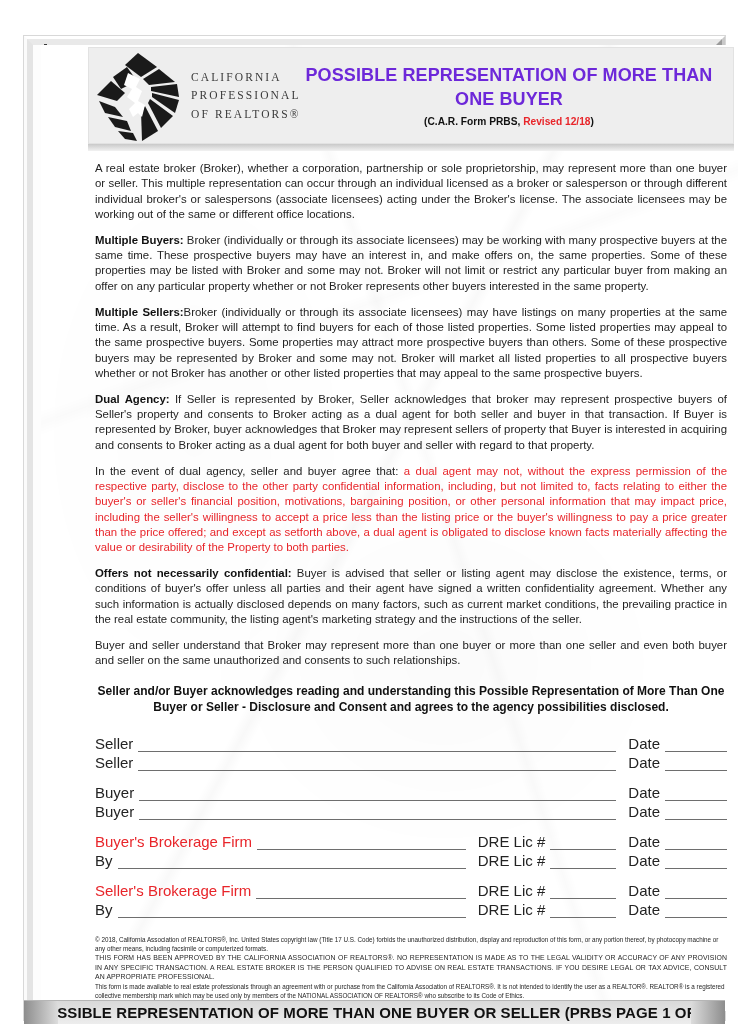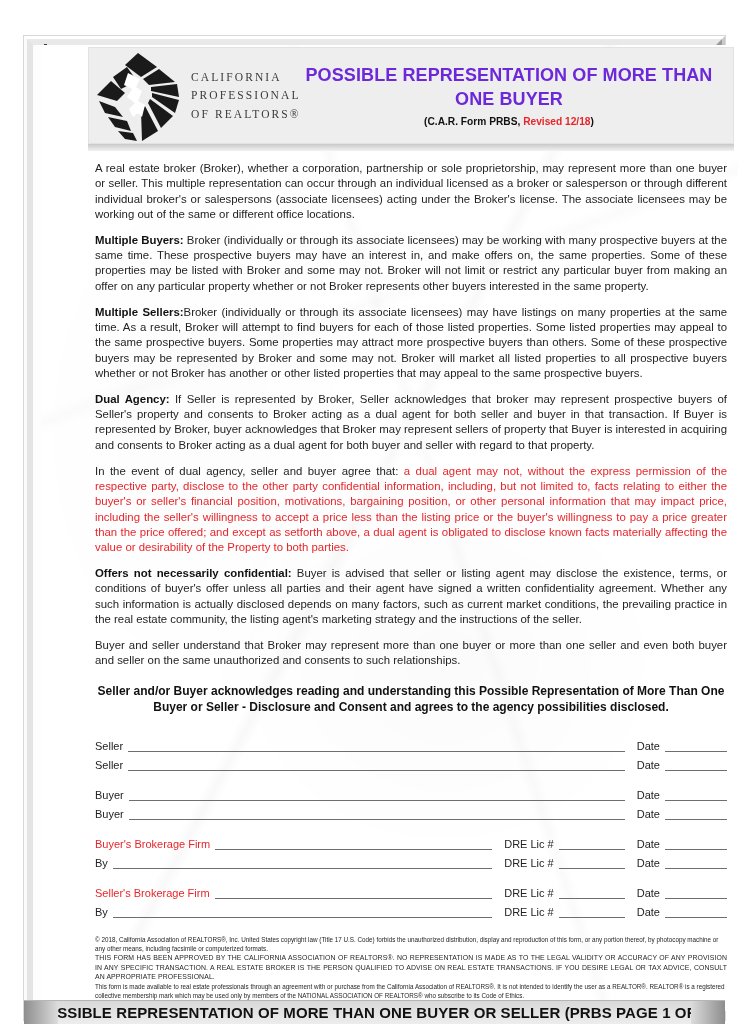--- a/index.html
+++ b/index.html
@@ -76,21 +76,21 @@
   }
   p.para b{font-weight:bold;color:#111;}
   .red{color:#e8252a;}
   p.ack{
     font-size:12px;line-height:1.38;font-weight:bold;margin:14px 0 0 0;
     color:#111;text-align:center;
   }
 
   
   .sig-area{padding:0 11px;margin-top:17px;}
-  .sig-row{display:flex;align-items:flex-end;font-size:11px;color:#232323;height:19px;}
+  .sig-row{display:flex;align-items:flex-end;font-size:15px;color:#232323;height:19px;}
   .sig-row.gap{margin-top:11px;}
   .sig-label{white-space:nowrap;padding-right:5px;}
   .sig-label.red{color:#e8252a;}
   .rule{border-bottom:1px solid #6e6e6e;flex:1;height:13px;}
   .w-date{flex:0 0 62px;}
   .w-dre{flex:0 0 66px;}
   .lbl-date{padding:0 5px 0 12px;white-space:nowrap;}
   .lbl-dre{padding:0 5px 0 12px;white-space:nowrap;}
 
   

